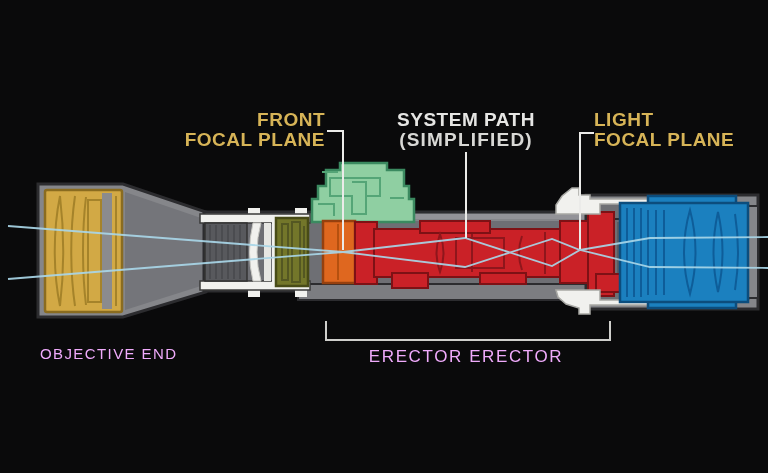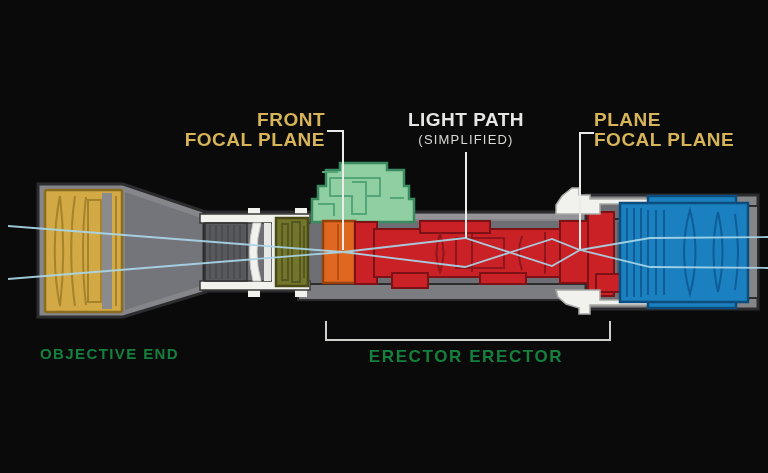--- a/index.html
+++ b/index.html
@@ -4,28 +4,28 @@
 <style>
   html,body{margin:0;padding:0;background:#000;}
   #stage{
     position:relative;width:768px;height:473px;overflow:hidden;
     background:#0a0a0b;
     font-family:"Liberation Sans",sans-serif;
     -webkit-font-smoothing:antialiased;
   }
   #art{position:absolute;left:0;top:0;}
   .anno{position:absolute;font-weight:bold;line-height:20px;font-size:19px;letter-spacing:.5px;}
-  .anno .sub{font-size:13px;letter-spacing:1.2px;font-weight:normal;}
+  .anno .sub{font-size:19px;letter-spacing:1.2px;font-weight:bold;}
   .gold{color:#d7b457;}
   .white-lbl{color:#e6e6e4;}
   .sub{color:#d8d8d5;}
   .lbl-ffp{top:110px;right:443px;text-align:right;}
   .lbl-lp{top:110px;left:466px;transform:translateX(-50%);text-align:center;}
   .lbl-rfp{top:110px;left:594px;text-align:left;}
-  .section-lbl{position:absolute;font-weight:bold;color:#15803d;white-space:nowrap;}
+  .section-lbl{position:absolute;font-weight:normal;color:#f0abfc;white-space:nowrap;}
   .lbl-obj{left:40px;top:345px;font-size:15px;letter-spacing:1.4px;}
   .lbl-erector{left:466px;top:347px;transform:translateX(-50%);font-size:17px;letter-spacing:1.6px;}
   .lbl-ocular{left:690px;top:348px;transform:translateX(-50%);font-size:15px;letter-spacing:1.4px;}
   .bracket{
     position:absolute;left:325px;top:321px;width:282px;height:18px;
     border-left:2.5px solid #cfcfcc;border-right:2.5px solid #cfcfcc;border-bottom:2.5px solid #cfcfcc;
   }
 </style>
 </head>
 <body>
@@ -175,26 +175,26 @@
       <polyline points="594,133 580,133 580,249"></polyline>
     </g>
   </svg>
 
   <div class="anno gold lbl-ffp">
     <div>FRONT</div>
     <div>FOCAL PLANE</div>
   </div>
 
   <div class="anno white-lbl lbl-lp">
-    <div>LIGHT PATH</div>
+    <div>SYSTEM PATH</div>
     <div class="sub">(SIMPLIFIED)</div>
   </div>
 
   <div class="anno gold lbl-rfp">
-    <div>PLANE</div>
+    <div>LIGHT</div>
     <div>FOCAL PLANE</div>
   </div>
 
   <div class="bracket"></div>
 
   <div class="section-lbl lbl-obj">OBJECTIVE END</div>
   <div class="section-lbl lbl-erector">ERECTOR ERECTOR</div>
 </div>
 
 </body></html>

